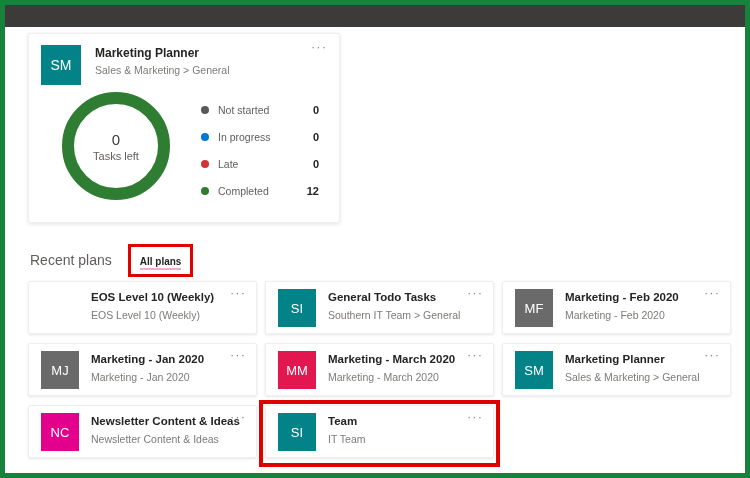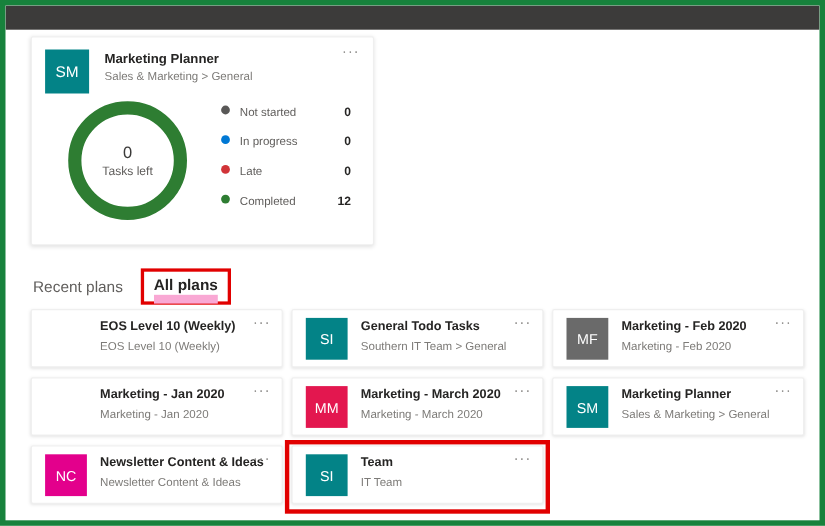--- a/index.html
+++ b/index.html
@@ -14,30 +14,30 @@
     align-items:center; justify-content:center; color:#fff; font-size:14px; }
   .sc-title { position:absolute; left:66px; top:12px; font-size:12px; font-weight:bold; color:#252423; }
   .sc-sub { position:absolute; left:66px; top:30px; font-size:10.5px; color:#7d7b78; }
   .menu-dots { position:absolute; right:12px; top:6px; color:#8a8886; font-size:13px; letter-spacing:1px;
     cursor:pointer; line-height:14px; }
   .donut { position:absolute; left:33px; top:58px; width:108px; height:108px; border-radius:50%;
     border:12px solid #2e7d32; display:flex; flex-direction:column; align-items:center; justify-content:center; }
   .donut-num { font-size:15px; color:#3b3a39; }
   .donut-lbl { font-size:11px; color:#605e5c; margin-top:2px; }
   .legend { position:absolute; left:172px; top:62px; width:118px; }
-  .legend-row { display:flex; height:27px; }
+  .legend-row { display:flex; align-items:center; height:27px; }
   .dot { width:8px; height:8px; border-radius:50%; margin-right:9px; flex:none; }
   .legend-label { font-size:10.5px; color:#605e5c; flex:1; }
   .legend-value { font-size:11px; font-weight:bold; color:#252423; text-align:right; }
 
   
   .tabs { position:absolute; left:25px; top:240px; height:30px; display:flex; align-items:center; }
   .tab-recent { font-size:14px; color:#605e5c; cursor:pointer; }
   .tab-all-box { margin-left:16px; border:3px solid #e10000; padding:4px 9px 5px 9px; }
-  .tab-all { font-size:14px; font-weight:bold; color:#252423; border-bottom:8px solid #f9a8d4;
+  .tab-all { font-size:10px; font-weight:bold; color:#252423; border-bottom:2px solid #f9a8d4;
     padding-bottom:1px; cursor:pointer; }
 
   
   .grid { position:absolute; left:23px; top:276px; display:grid;
     grid-template-columns:repeat(3,229px); grid-auto-rows:53px; column-gap:8px; row-gap:9px; }
   .plan-wrap { position:relative; }
   .plan-card { position:relative; width:229px; height:53px; background:#fff; border:1px solid #efefef;
     border-radius:2px; box-shadow:0 1px 3px rgba(0,0,0,0.10); cursor:pointer; }
   .pc-avatar { position:absolute; left:12px; top:7px; width:38px; height:38px; display:flex;
     align-items:center; justify-content:center; color:#fff; font-size:13px; }
@@ -119,20 +119,21 @@
         <div class="plan-card">
       <div class="pc-avatar" style="background-color: rgb(106, 106, 106);">MF</div>
       <div class="pc-title">Marketing - Feb 2020</div>
       <div class="pc-sub">Marketing - Feb 2020</div>
       <div class="menu-dots pc-menu">···</div>
     </div>
       </div>
 
     <div class="plan-wrap">
         <div class="plan-card">
+      <div class="pc-avatar" style="background-color: rgb(106, 106, 106);">MJ</div>
       <div class="pc-title">Marketing - Jan 2020</div>
       <div class="pc-sub">Marketing - Jan 2020</div>
       <div class="menu-dots pc-menu">···</div>
     </div>
       </div>
 
     <div class="plan-wrap">
         <div class="plan-card">
       <div class="pc-avatar" style="background-color: rgb(227, 23, 79);">MM</div>
       <div class="pc-title">Marketing - March 2020</div>

